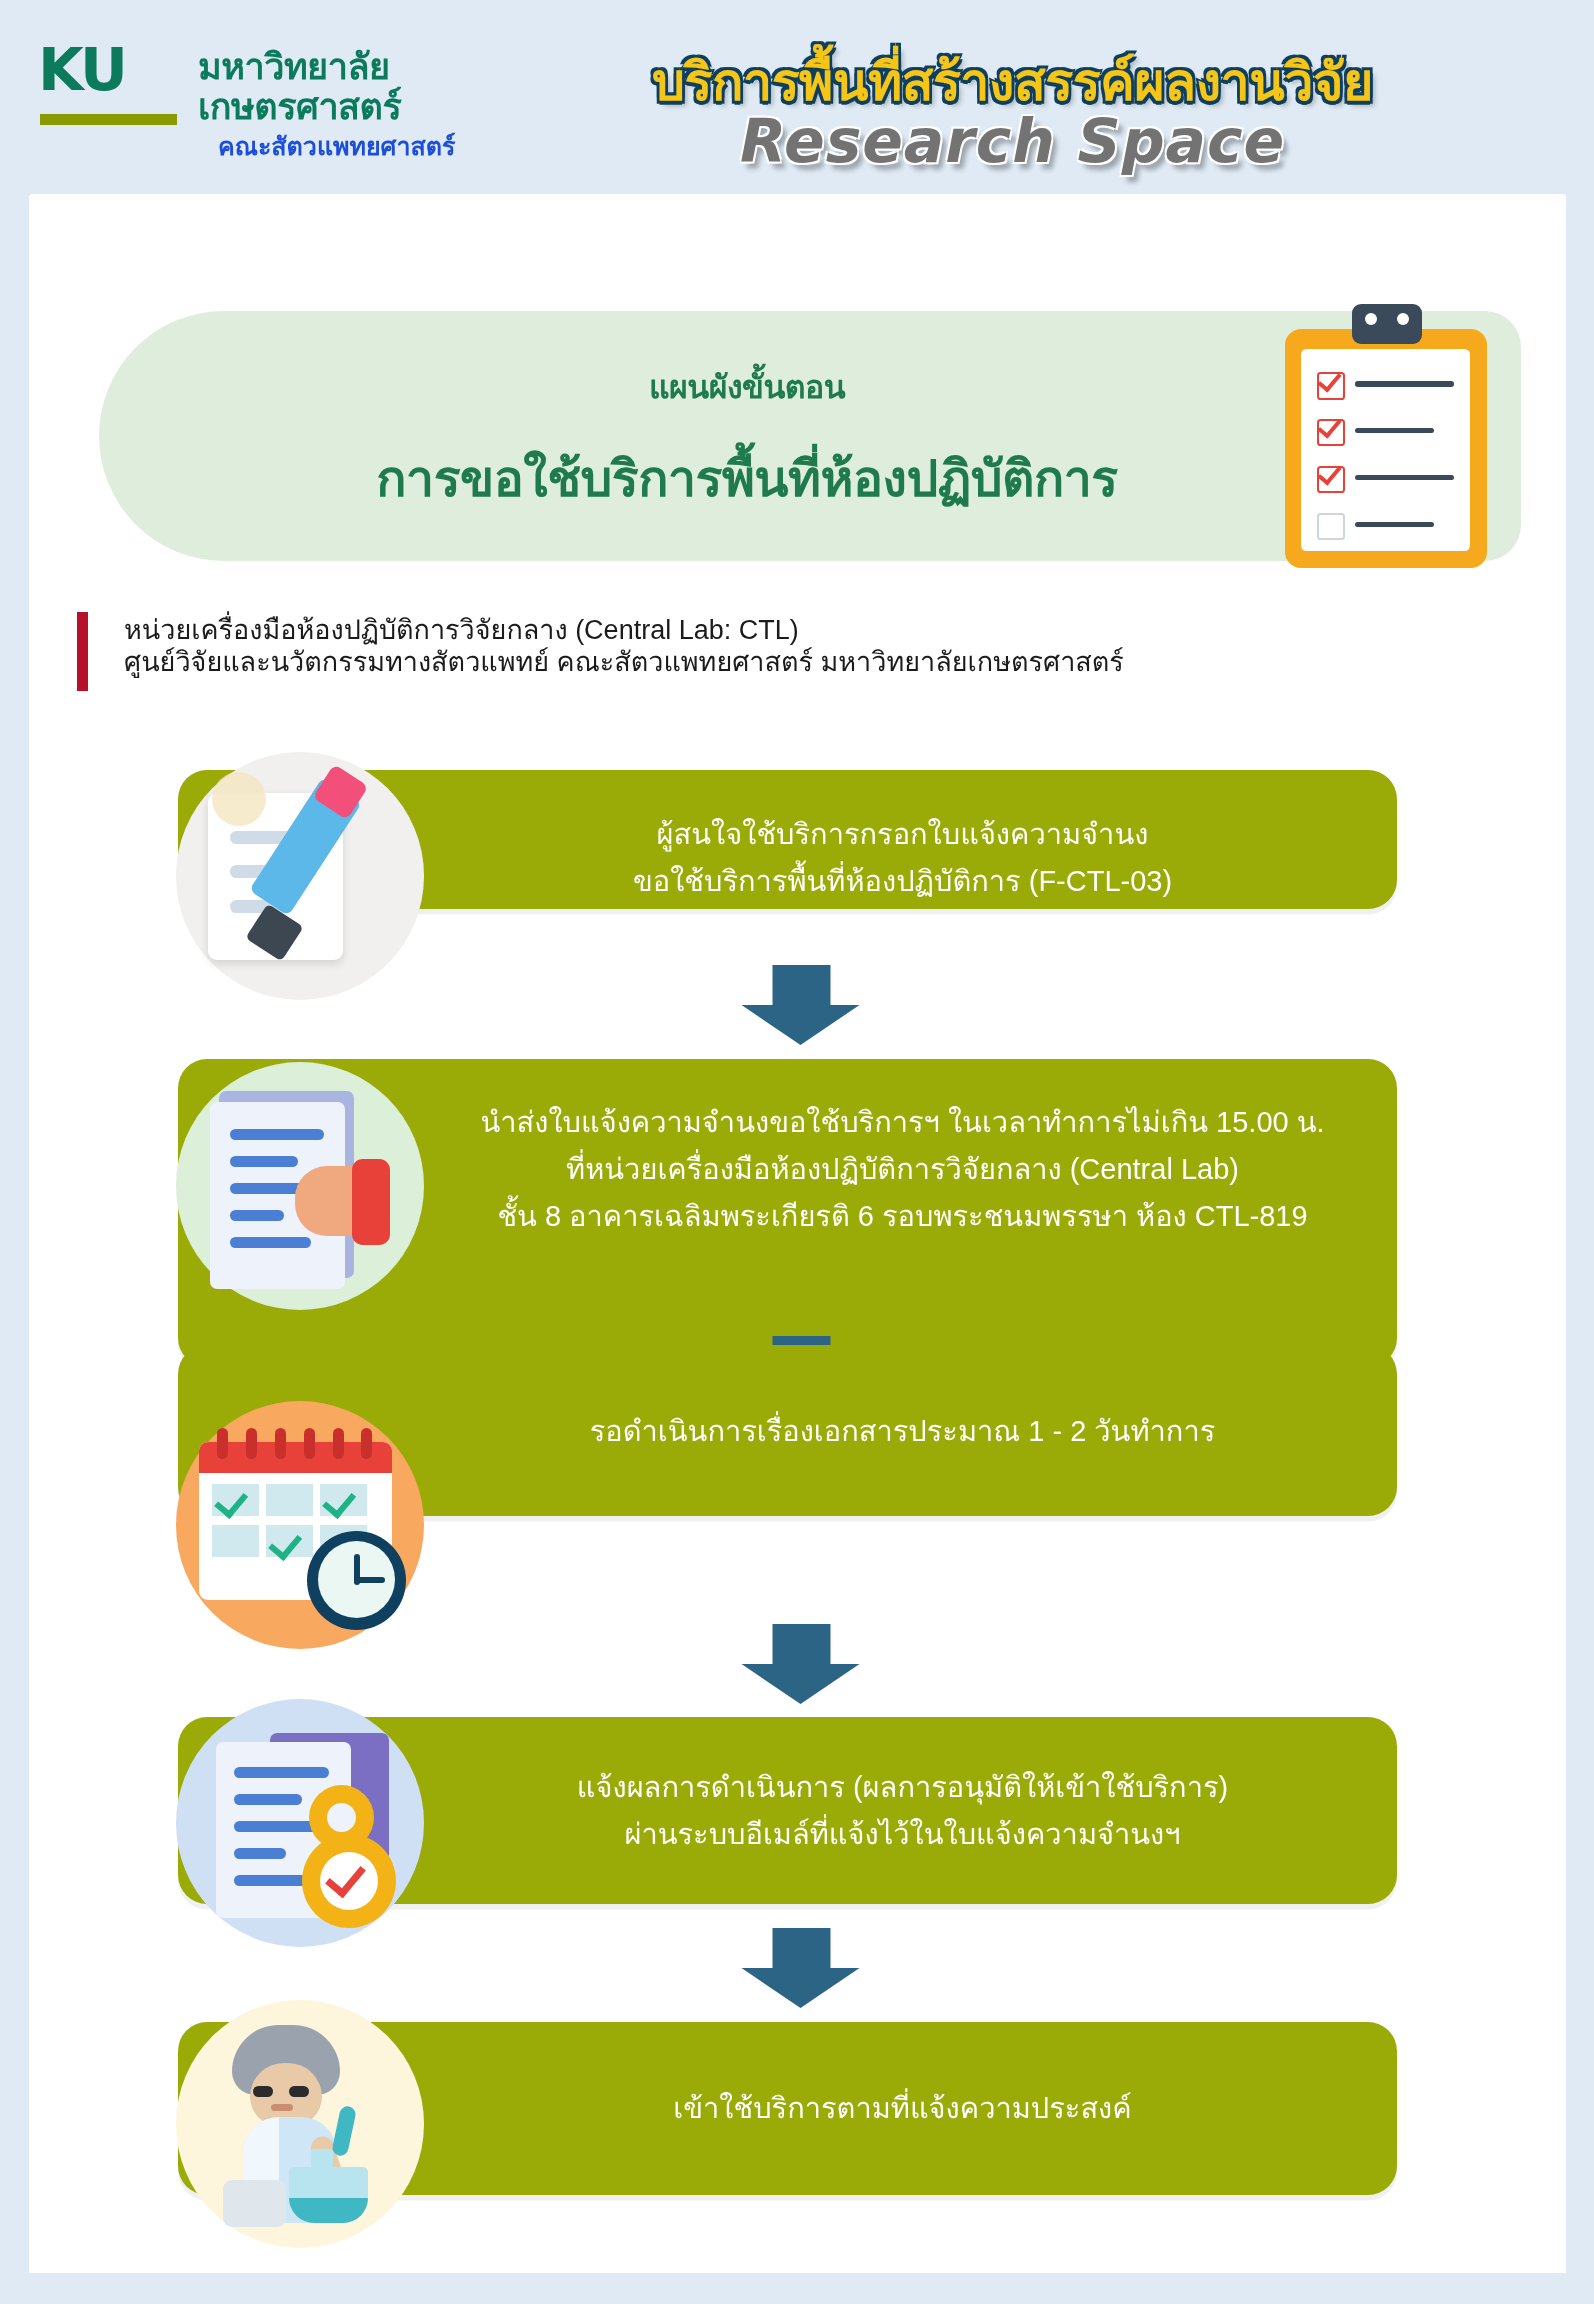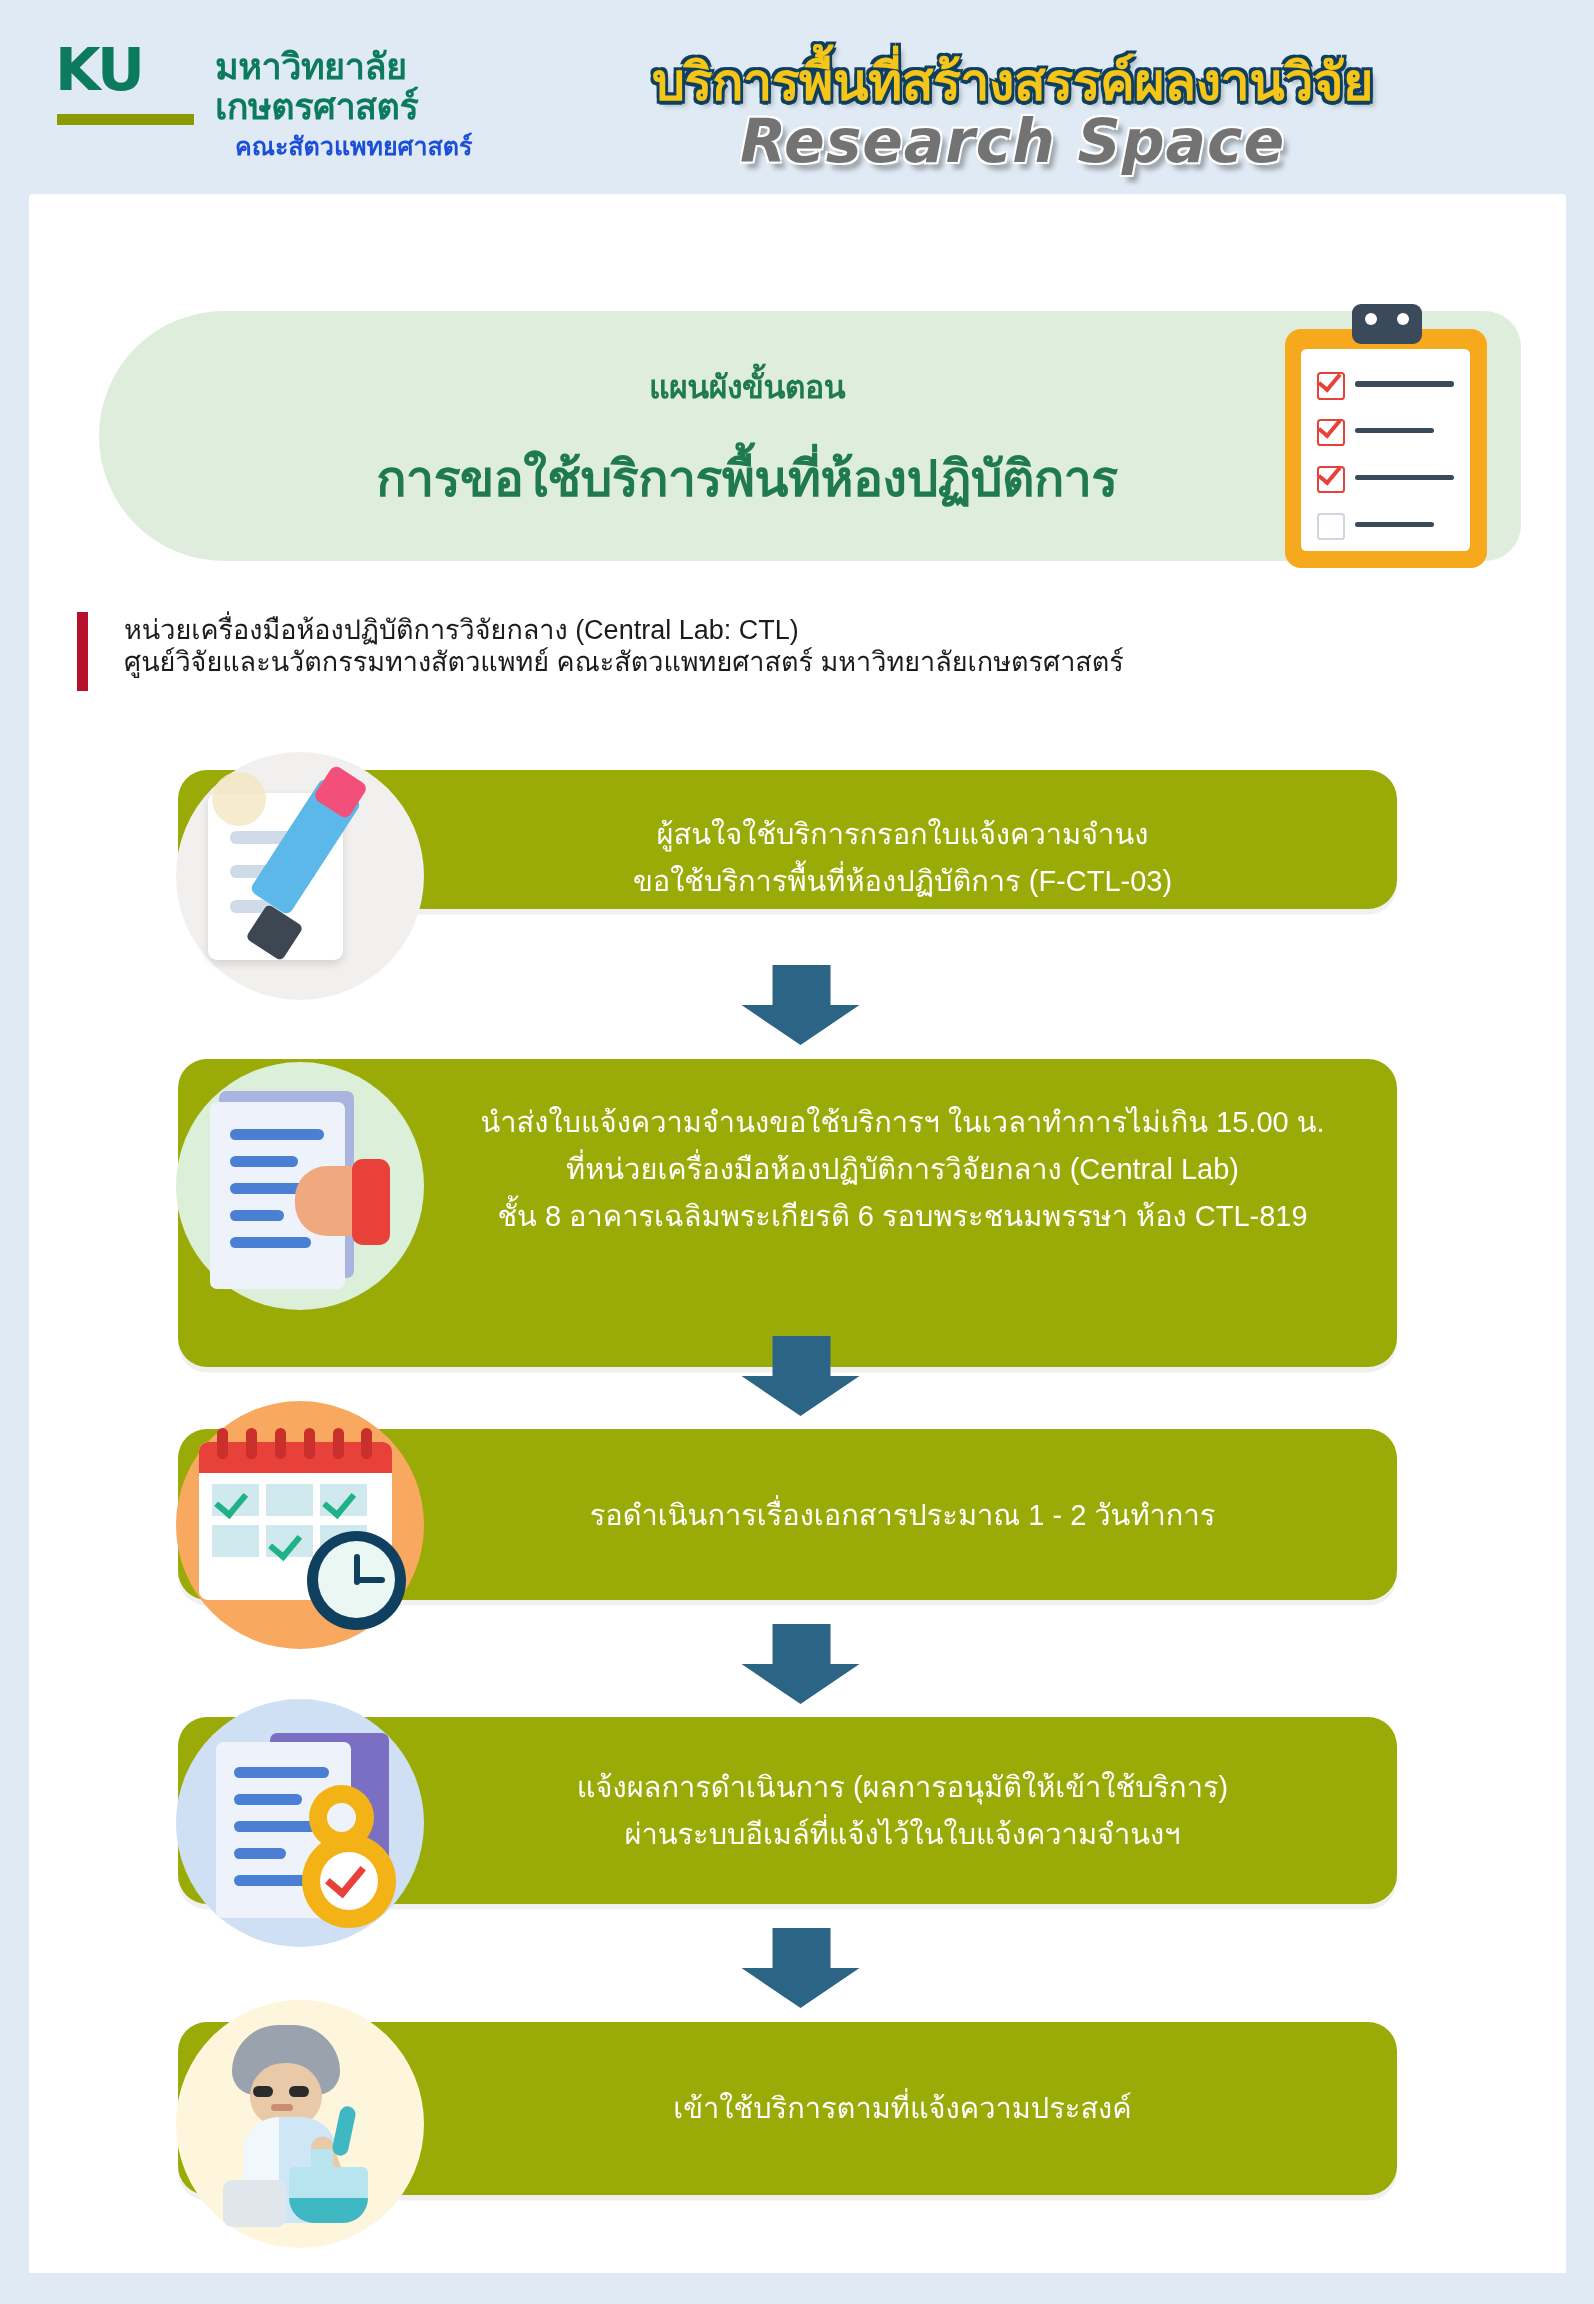--- a/index.html
+++ b/index.html
@@ -38,21 +38,20 @@
     width: 1595px;
     height: 194px;
     background: #dfeaf4;
   }
   .ku-logo {
     position: absolute;
     left: 38px;
     top: 38px;
     width: 423px;
     height: 126px;
-    margin-left: 17px;
   }
   .ku-mark {
     position: absolute;
     left: 0; top: 1.8px;
     font-family: "DejaVu Sans", sans-serif;
     font-size: 59px;
     font-weight: bold;
     letter-spacing: -2.7px;
     color: #0c7a5c;
     line-height: 1;
@@ -407,21 +406,21 @@
       <div class="sh" style="left:119px;top:104px;width:86px;height:70px;background:#f0a97f;border-radius:32px 9px 9px 32px;"></div>
       <div class="sh" style="left:176px;top:97px;width:38px;height:86px;background:#e8413a;border-radius:10.8px;"></div>
     </div>
   </div>
 
   <div class="arrow" style="top:1336px;">
     <div class="arrow-stem"></div>
       <div class="arrow-head"></div>
   </div>
 
-  <div class="step" style="top:1429px;height:171px;">
+  <div class="step" style="top:1345px;height:171px;">
     <div class="step-text" style="top:63px;">
       <div>รอดำเนินการเรื่องเอกสารประมาณ 1 - 2 วันทำการ</div>
     </div>
   </div>
   <div class="step-icon" style="top:1401px;background:#f8a95f;">
     <div class="ico-inner">
       <div class="sh" style="left:23.4px;top:41px;width:193px;height:158px;background:#ffffff;border-radius:9px;"></div>
       <div class="sh" style="left:23.4px;top:41px;width:193px;height:31px;background:#e8413a;border-radius:9px 9px 0 0;"></div>
       <div class="sh" style="left:41px;top:27px;width:10.8px;height:31px;background:#c9302c;border-radius:5.4px;"></div>
       <div class="sh" style="left:70px;top:27px;width:10.8px;height:31px;background:#c9302c;border-radius:5.4px;"></div>

